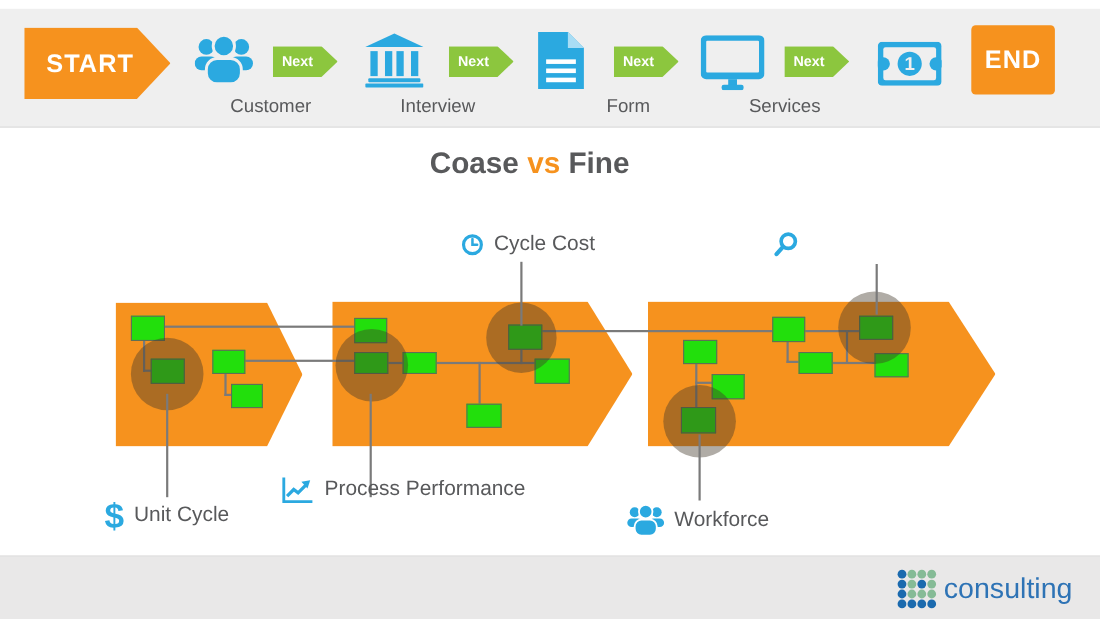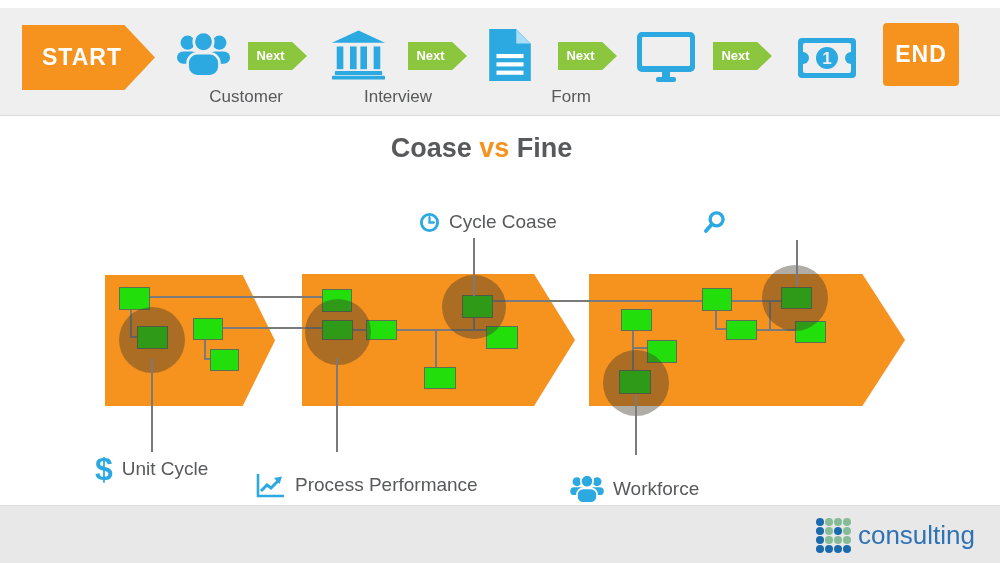--- a/index.html
+++ b/index.html
@@ -94,20 +94,21 @@
   <div class="abs next-arrow" style="left:558px;">Next</div>
 
   <div class="abs" style="left:637px;top:32px;">
     <svg width="58" height="50" viewBox="0 0 58 50">
       <rect x="0" y="0" width="58" height="40" rx="5" fill="#2BA9E0"></rect>
       <rect x="5" y="5" width="48" height="29" rx="1" fill="#EFEFEF"></rect>
       <rect x="25" y="40" width="8" height="6" fill="#2BA9E0"></rect>
       <rect x="19" y="45" width="20" height="5" rx="2" fill="#2BA9E0"></rect>
     </svg>
   </div>
+  <div class="abs step-label" style="left:586px;">Services</div>
 
   <div class="abs next-arrow" style="left:713px;">Next</div>
 
   <div class="abs" style="left:798px;top:38px;">
     <svg width="58" height="40" viewBox="0 0 58 40">
       <rect x="0" y="0" width="58" height="40" rx="4" fill="#2BA9E0"></rect>
       <rect x="5" y="5" width="48" height="30" rx="2" fill="#EFEFEF"></rect>
       <circle cx="5" cy="20" r="6" fill="#2BA9E0"></circle>
       <circle cx="53" cy="20" r="6" fill="#2BA9E0"></circle>
       <circle cx="29" cy="20" r="11" fill="#2BA9E0"></circle>
@@ -176,49 +177,49 @@
   <div class="abs cline" style="left:635px;top:395px;width:2px;height:60px;"></div>
   <div class="abs cline" style="left:796px;top:240px;width:2px;height:46px;"></div>
 
   <div class="abs callout" style="left:419px;top:210px;height:24px;">
     <span class="cicon">
       <svg width="21" height="21" viewBox="0 0 22 22">
         <circle cx="11" cy="11" r="8.5" fill="none" stroke="#2BA9E0" stroke-width="3"></circle>
         <path d="M11,5.5 L11,11 L15.5,11" fill="none" stroke="#2BA9E0" stroke-width="2.4" stroke-linecap="round"></path>
       </svg>
     </span>
-    <span>Cycle Coase</span>
+    <span>Cycle Cost</span>
   </div>
 
   <div class="abs callout" style="left:703px;top:209px;height:26px;">
     <span class="cicon">
       <svg width="23" height="23" viewBox="0 0 22 22">
         <circle cx="13" cy="8" r="6.2" fill="none" stroke="#2BA9E0" stroke-width="3.2"></circle>
         <line x1="8.2" y1="13" x2="2.8" y2="19.2" stroke="#2BA9E0" stroke-width="3.6" stroke-linecap="round"></line>
       </svg>
     </span>
   </div>
 
   <div class="abs callout" style="left:95px;top:450px;height:38px;">
     <span class="cicon dollar">$</span>
     <span>Unit Cycle</span>
   </div>
 
-  <div class="abs callout" style="left:256px;top:471px;height:28px;">
+  <div class="abs callout" style="left:256px;top:431px;height:28px;">
     <span class="cicon">
       <svg width="30" height="26" viewBox="0 0 30 26">
         <path d="M2,2 L2,24 L28,24" fill="none" stroke="#2BA9E0" stroke-width="2.6"></path>
         <polyline points="5,19 11,13 15,16 22,9" fill="none" stroke="#2BA9E0" stroke-width="3"></polyline>
         <polygon points="18,6 26,4.5 23.5,12" fill="#2BA9E0"></polygon>
       </svg>
     </span>
     <span>Process Performance</span>
   </div>
 
-  <div class="abs callout" style="left:570px;top:458px;height:30px;margin-top:16px;">
+  <div class="abs callout" style="left:570px;top:458px;height:30px;">
     <span class="cicon">
       <svg width="34" height="29" viewBox="0 0 60 52">
         <g fill="#2BA9E0">
           <circle cx="12" cy="12" r="8"></circle>
             <circle cx="48" cy="12" r="8"></circle>
           <rect x="0" y="22" width="24" height="14" rx="7"></rect>
             <rect x="36" y="22" width="24" height="14" rx="7"></rect>
           <circle cx="30" cy="11" r="11" stroke="#ffffff" stroke-width="3"></circle>
           <rect x="12" y="24" width="36" height="26" rx="11" stroke="#ffffff" stroke-width="3"></rect>
         </g>

